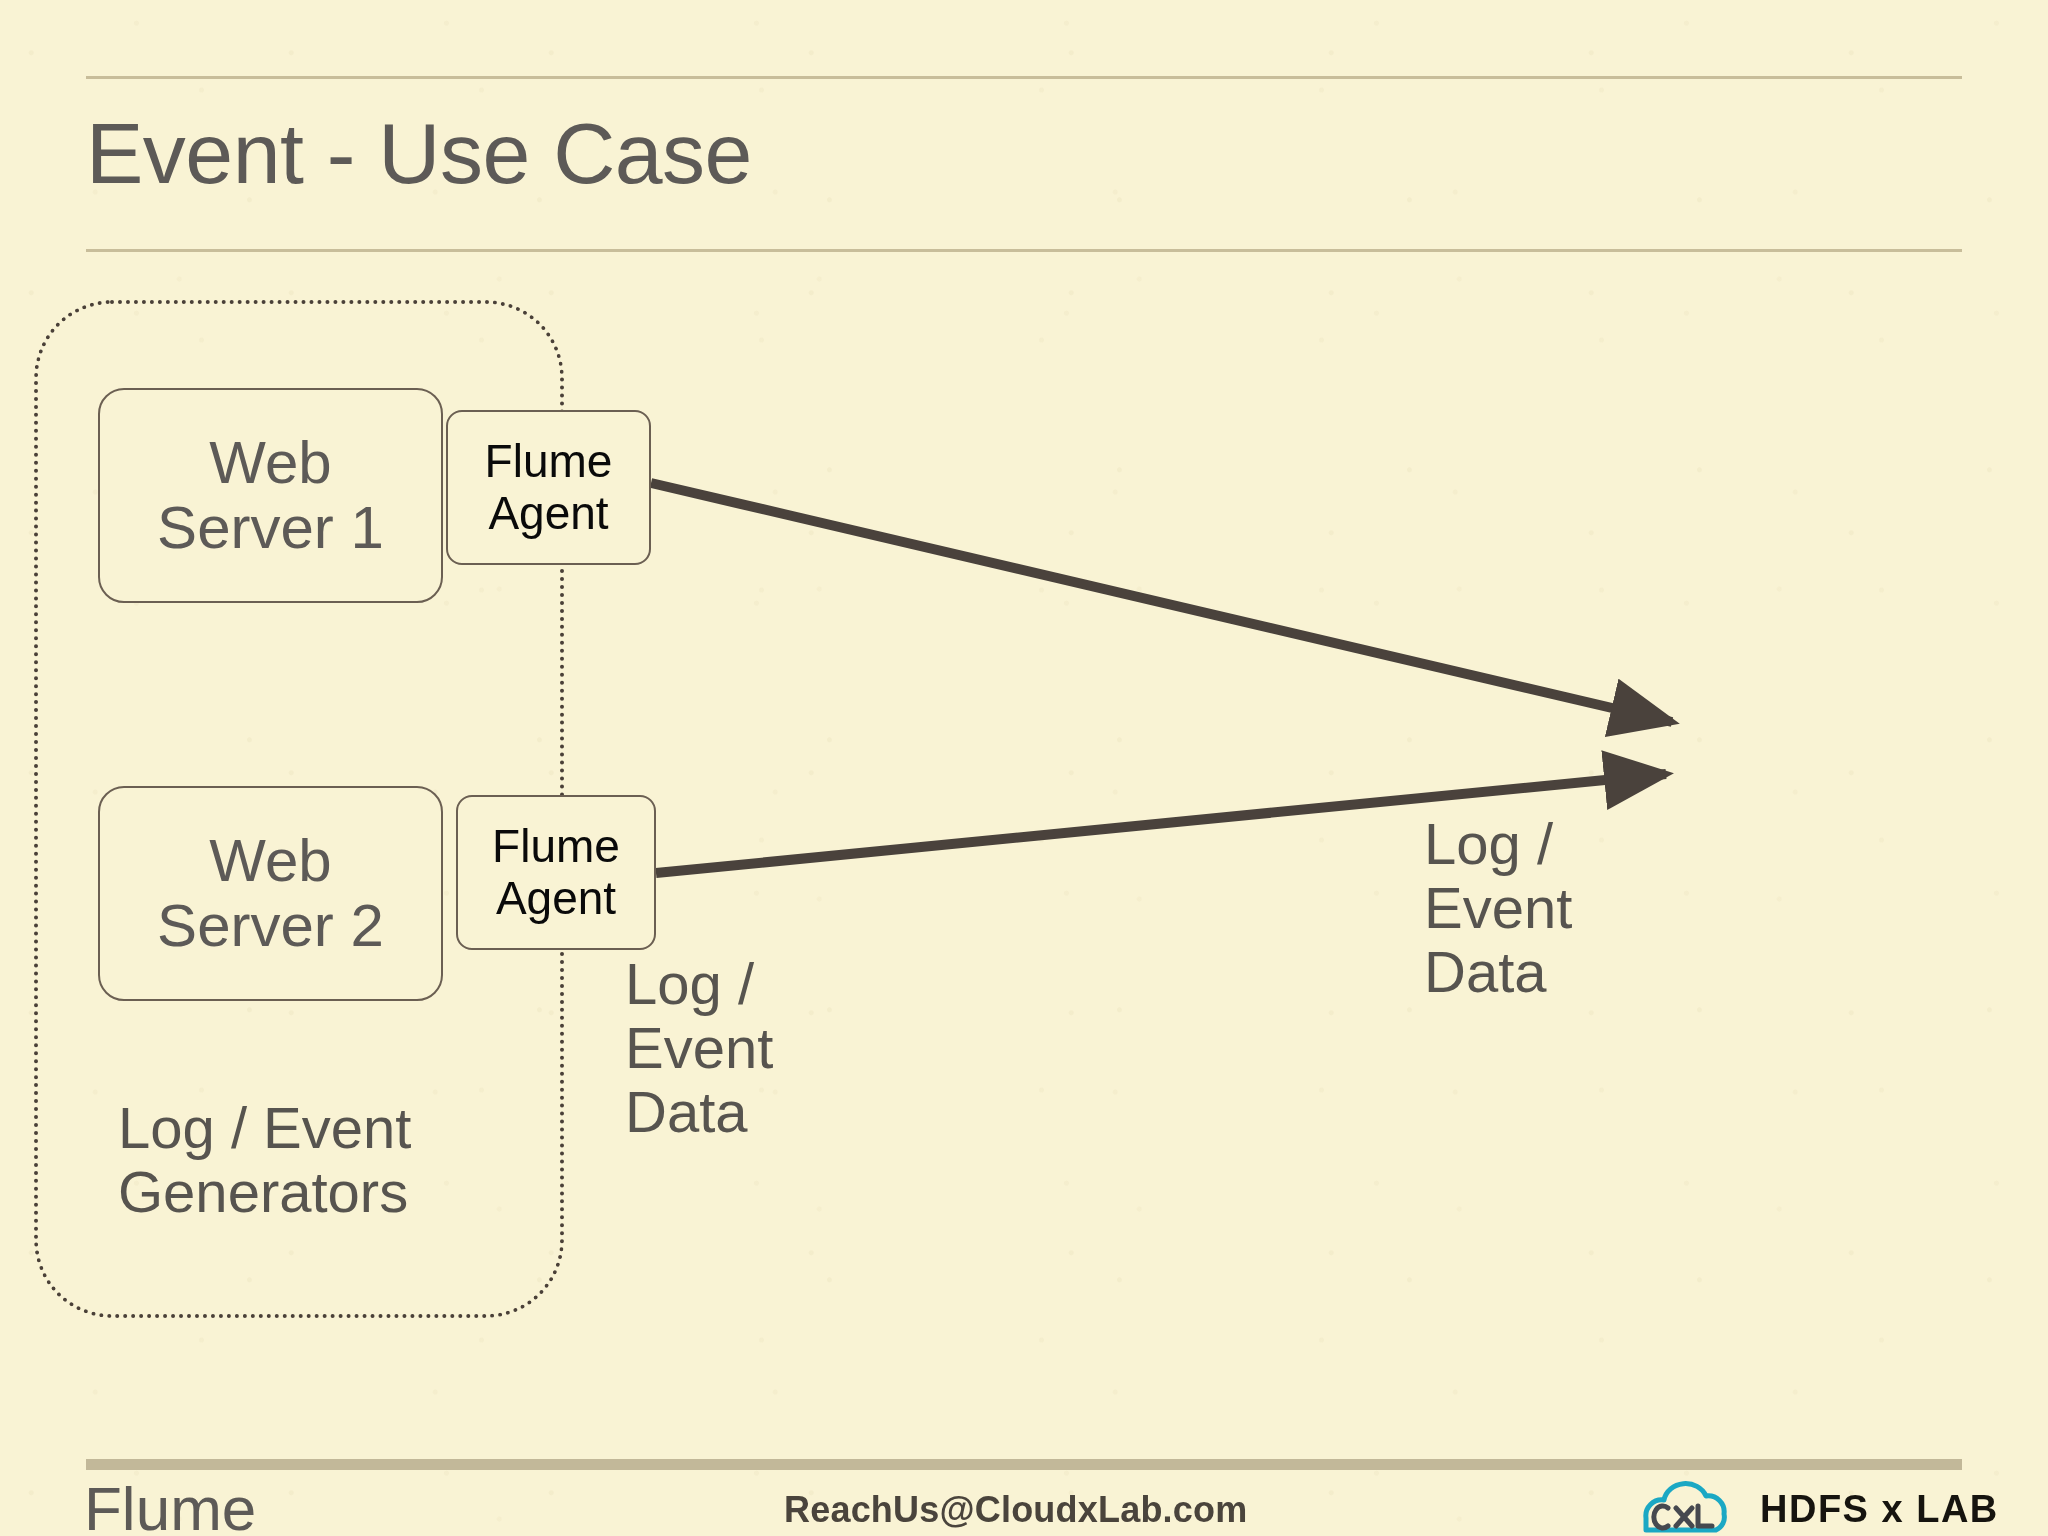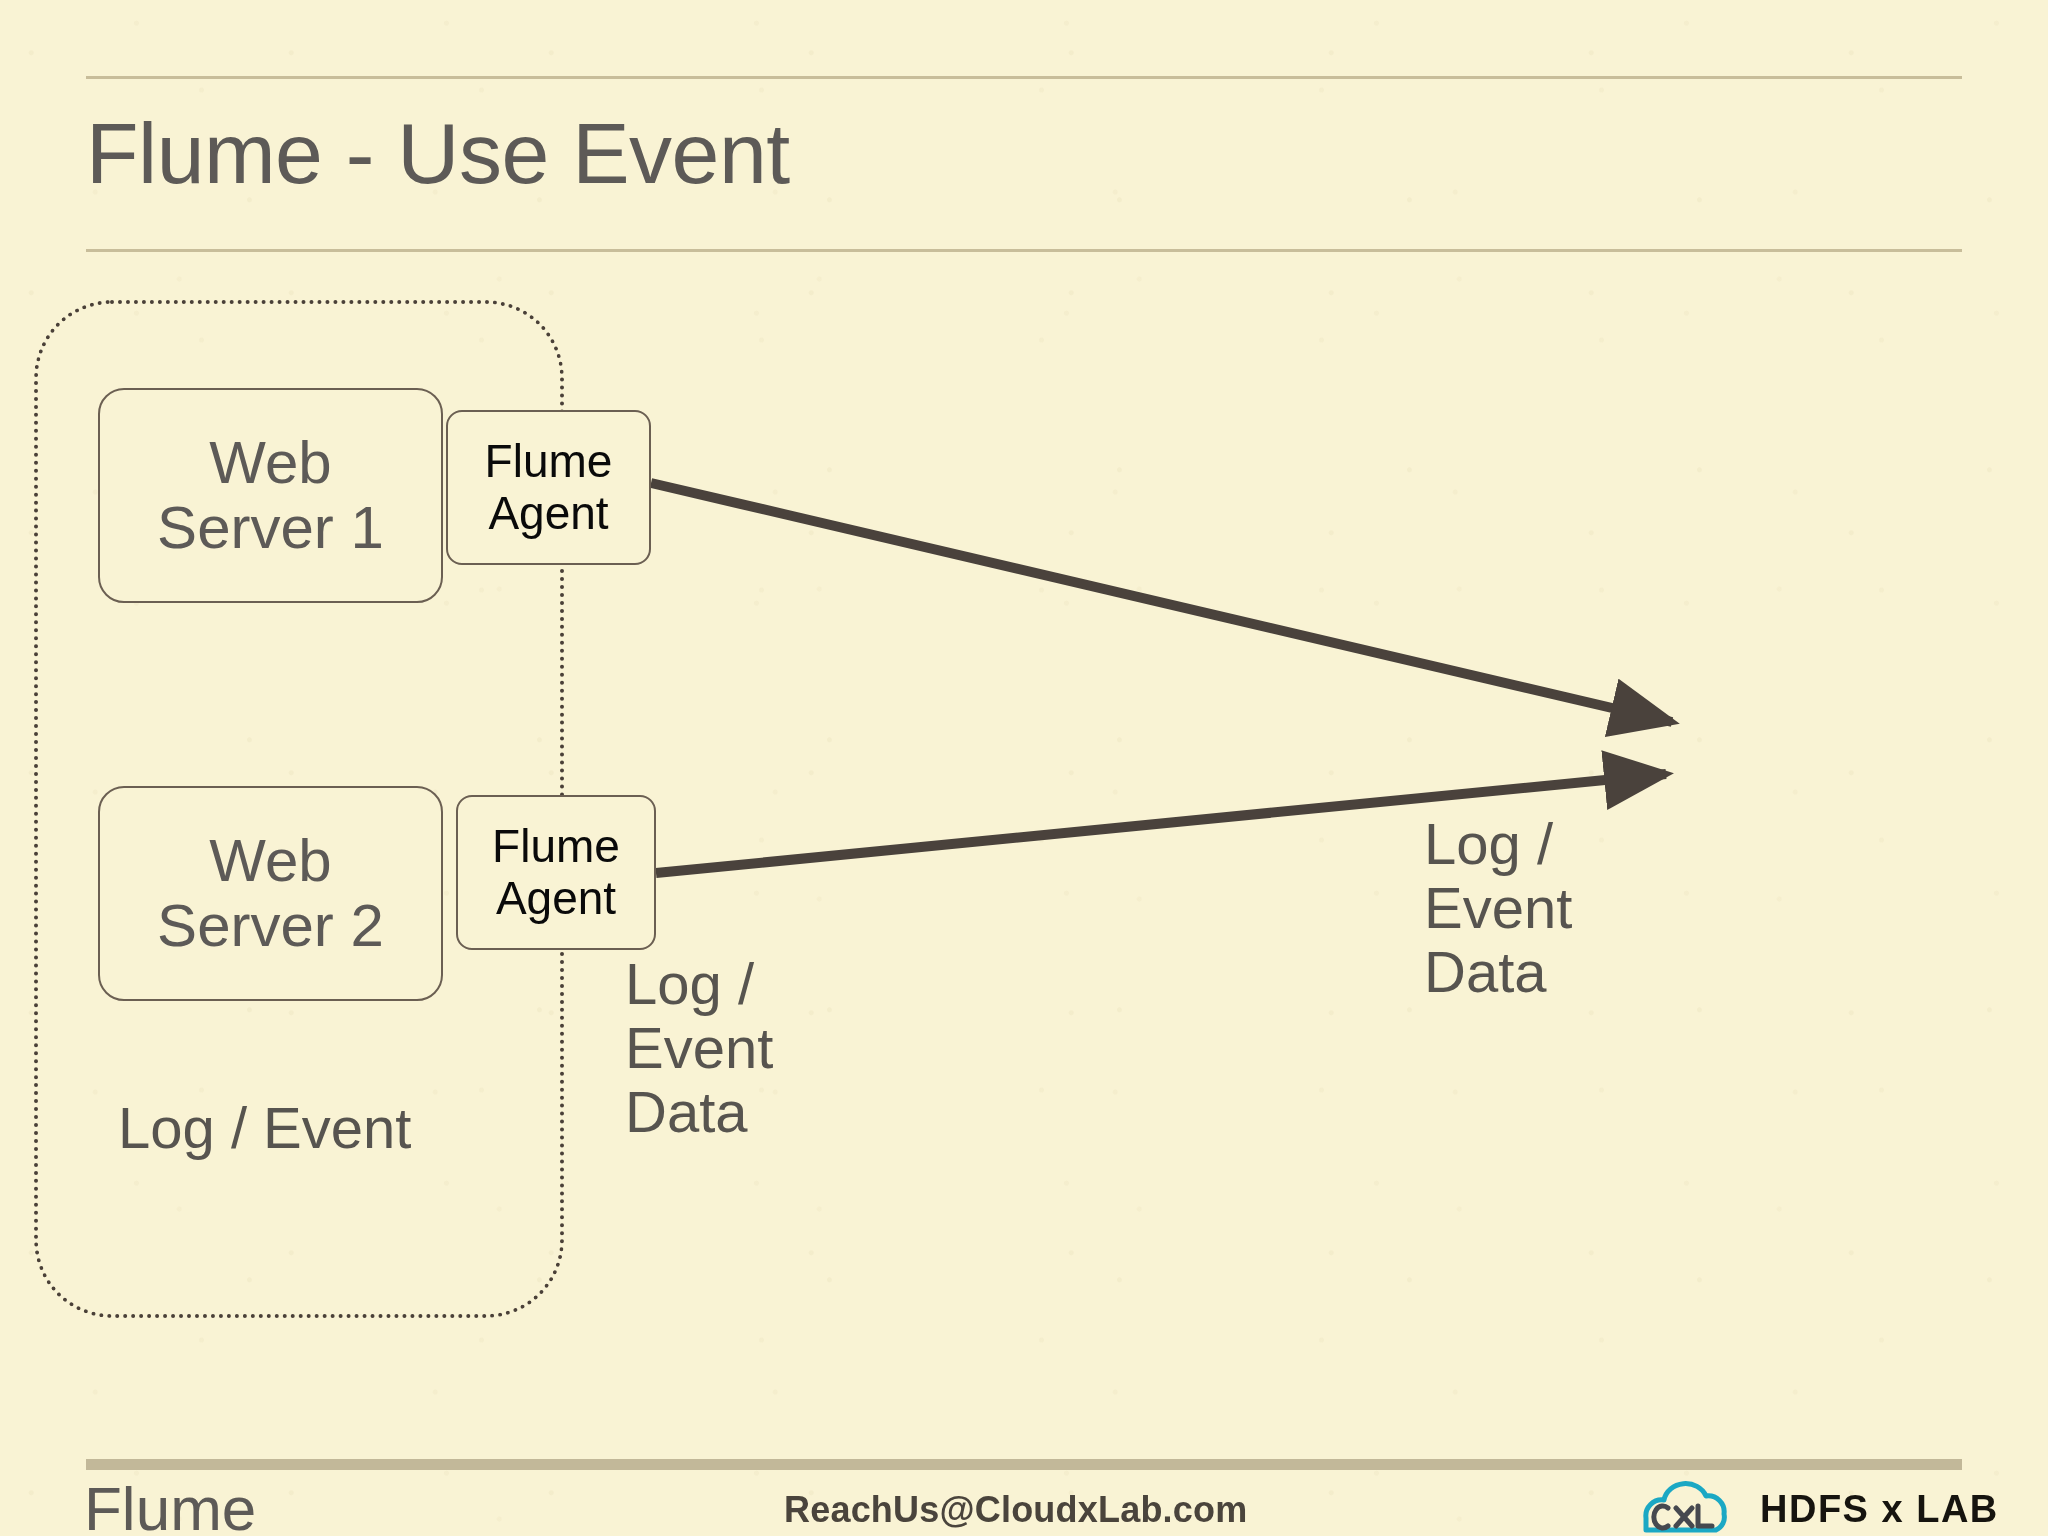--- a/index.html
+++ b/index.html
@@ -175,21 +175,21 @@
   }
 </style>
 </head>
 <body>
 
 <div id="slide">
 
   <div id="paper-texture"></div>
 
   <div class="rule-top"></div>
-  <div id="page-title">Flume - Use Event</div>
+  <div id="page-title">Event - Use Case</div>
   <div class="rule-under-title"></div>
 
   <svg id="arrows-layer" viewBox="0 0 2048 1536" xmlns="http://www.w3.org/2000/svg">
     <defs>
       <marker id="arrowhead" markerWidth="7" markerHeight="6" refX="6.2" refY="3" orient="auto" markerUnits="strokeWidth">
         <path d="M0,0 L7,3 L0,6 Z" fill="#4a423c"></path>
       </marker>
     </defs>
 
     <line x1="651" y1="483" x2="1672" y2="722" stroke="#4a423c" stroke-width="10" marker-end="url(#arrowhead)"></line>
@@ -214,20 +214,21 @@
     <span class="line">Agent</span>
   </div>
 
   <div class="node-box agent-box" id="flume-agent-2">
     <span class="line">Flume</span>
     <span class="line">Agent</span>
   </div>
 
   <div class="flow-label" id="label-generators">
     <div>Log / Event</div>
+    <div>Generators</div>
   </div>
 
   <div class="flow-label" id="label-flow-left">
     <div>Log /</div>
     <div>Event</div>
     <div>Data</div>
   </div>
 
   <div class="flow-label" id="label-flow-right">
     <div>Log /</div>

